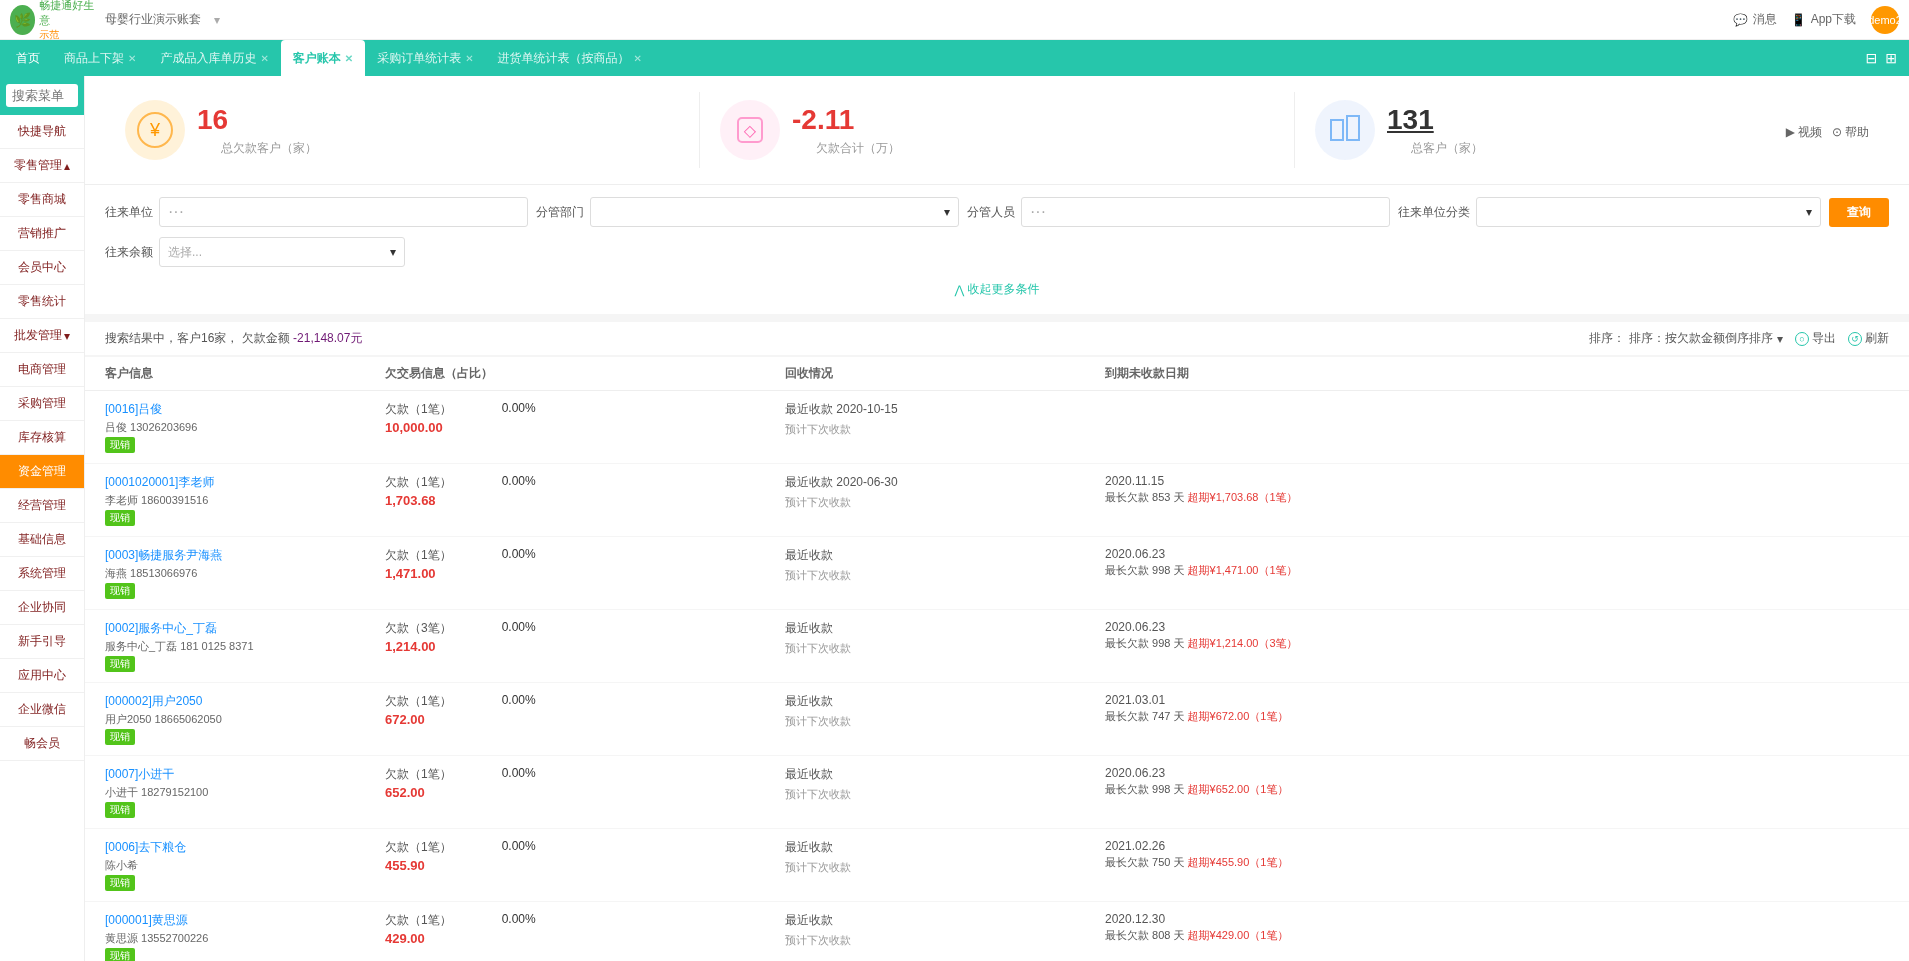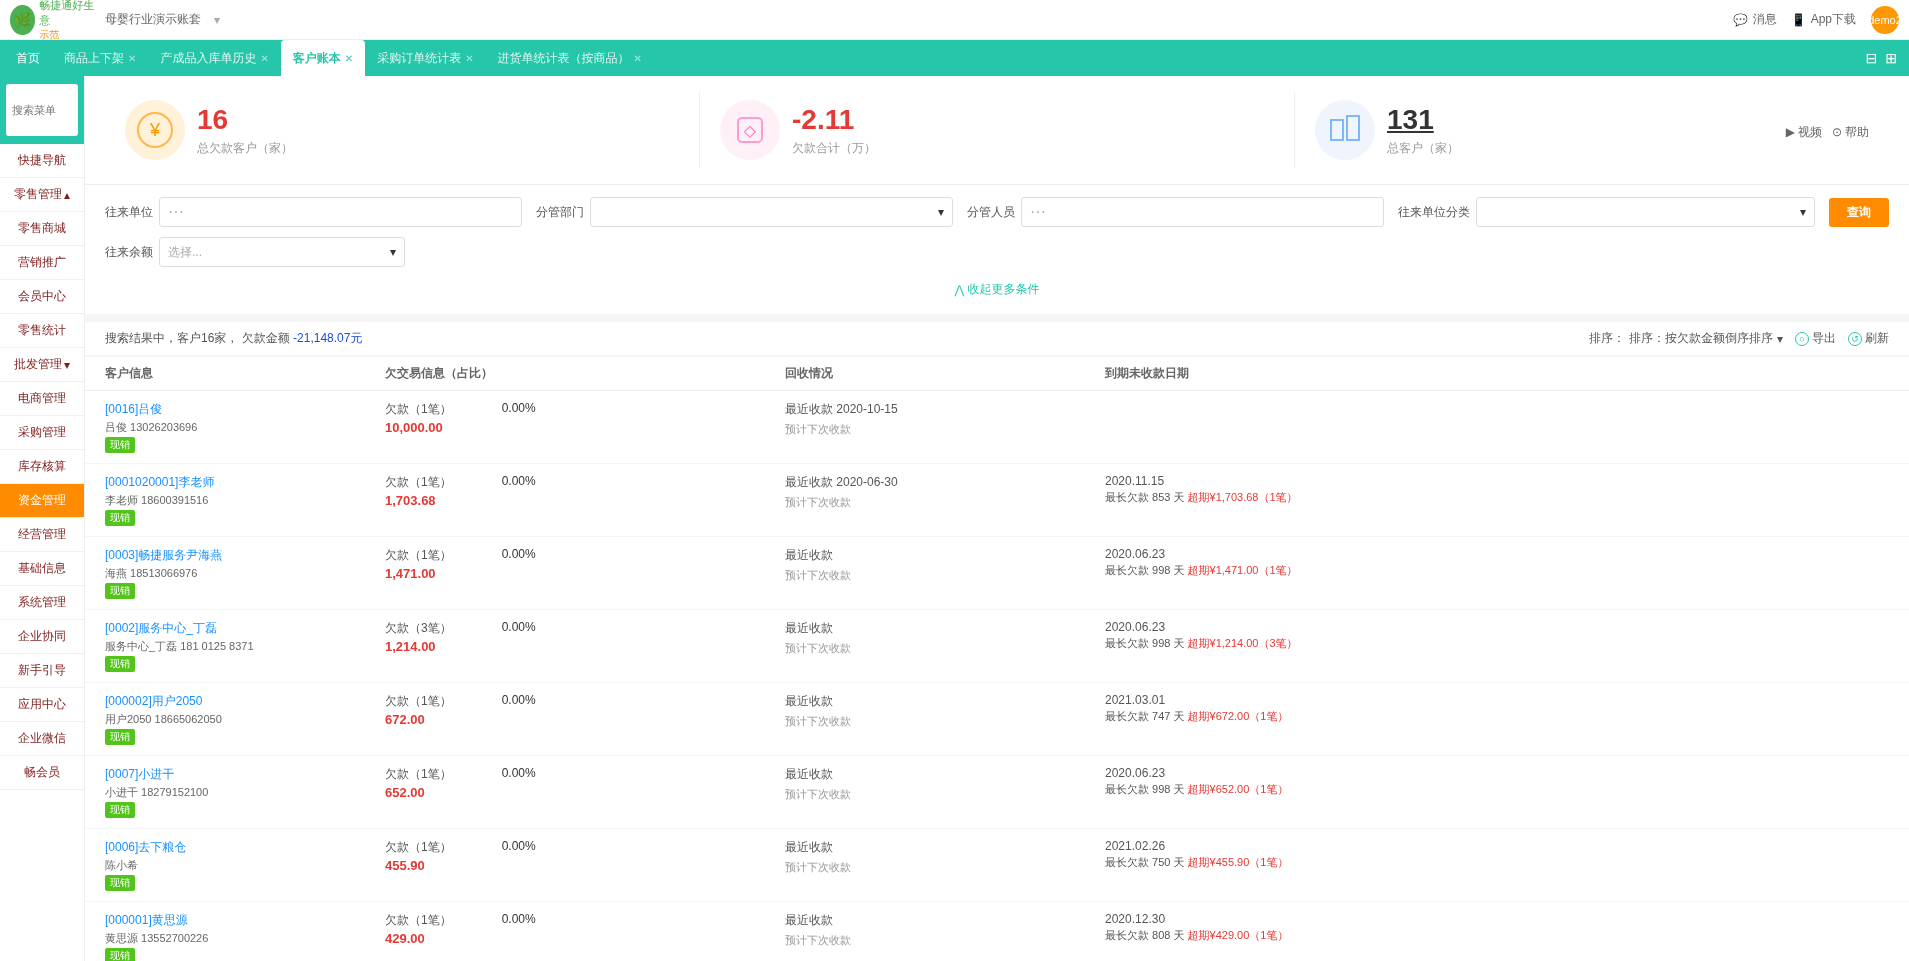--- a/index.html
+++ b/index.html
@@ -42,40 +42,40 @@
     .summary-card { flex: 1; display: flex; align-items: center; gap: 12px; padding: 8px 20px; border-right: 1px solid #eee; }
     .summary-card:last-child { border-right: none; }
     .card-icon { width: 60px; height: 60px; border-radius: 50%; display: flex; align-items: center; justify-content: center; font-size: 24px; }
     .card-icon.orange { background: rgba(255,165,0,0.15); color: #ff8c00; }
     .card-icon.pink { background: rgba(255,105,180,0.1); color: #ff69b4; }
     .card-icon.blue { background: rgba(100,149,237,0.1); color: #6495ed; }
     .card-body { }
     .card-value { font-size: 28px; font-weight: bold; }
     .card-value.red { color: #e53935; }
     .card-value.dark { color: #333; font-weight: bold; text-decoration: underline; }
-    .card-label { font-size: 12px; color: #999; margin-top: 4px; }
+    .card-label { font-size: 12px; color: #999; margin-top: 4px; margin-left: 24px; }
     .card-top-right { margin-left: auto; display: flex; gap: 10px; align-items: flex-start; padding-top: 4px; }
     .card-link { font-size: 12px; color: #666; cursor: pointer; display: flex; align-items: center; gap: 3px; }
 
     
     .filter-area { background: #fff; padding: 12px 20px; margin-bottom: 8px; }
-    .filter-row { display: flex; align-items: center; gap: 14px; margin-bottom: 10px; }
+    .filter-row { display: flex; align-items: center; gap: 8px; margin-bottom: 10px; }
     .filter-item { display: flex; align-items: center; gap: 6px; flex: 1; }
     .filter-label { font-size: 12px; color: #555; white-space: nowrap; }
     .filter-input { flex: 1; height: 30px; border: 1px solid #ddd; border-radius: 3px; padding: 0 8px; font-size: 12px; display: flex; align-items: center; justify-content: space-between; cursor: pointer; background: #fff; }
     .filter-input .dots { color: #aaa; font-size: 16px; }
     .filter-select { flex: 1; height: 30px; border: 1px solid #ddd; border-radius: 3px; padding: 0 8px; font-size: 12px; display: flex; align-items: center; justify-content: space-between; cursor: pointer; background: #fff; }
     .btn-search { background: #ff8c00; color: white; border: none; padding: 6px 18px; border-radius: 3px; font-size: 12px; cursor: pointer; font-weight: bold; }
     .filter-collapse { display: flex; justify-content: center; padding: 4px 0; }
     .collapse-btn { font-size: 12px; color: #26c6ab; cursor: pointer; display: flex; align-items: center; gap: 3px; }
 
     
     .results-bar { background: #fff; padding: 8px 20px; display: flex; align-items: center; justify-content: space-between; margin-bottom: 2px; }
     .results-info { font-size: 12px; color: #555; }
-    .results-info span.highlight { color: #1d4ed8; }
+    .results-info span.highlight { color: #701a75; }
     .results-actions { display: flex; align-items: center; gap: 12px; font-size: 12px; color: #555; }
     .sort-select { display: flex; align-items: center; gap: 4px; cursor: pointer; }
     .action-btn { display: flex; align-items: center; gap: 3px; cursor: pointer; }
     .action-btn .circle-icon { width: 14px; height: 14px; border-radius: 50%; border: 1px solid #26c6ab; color: #26c6ab; display: flex; align-items: center; justify-content: center; font-size: 9px; }
 
     
     .data-table { background: #fff; width: 100%; }
     .table-header { display: grid; grid-template-columns: 280px 400px 320px 1fr; padding: 8px 20px; background: #fff; border-bottom: 1px solid #eee; font-size: 12px; color: #666; font-weight: bold; }
     .table-row { display: grid; grid-template-columns: 280px 400px 320px 1fr; padding: 10px 20px; border-bottom: 1px solid #f5f5f5; background: #fff; }
     
@@ -153,21 +153,21 @@
   <div class="nav-right-btns">
     <span style="font-size:14px;color:white;">⊟</span>
     <span style="font-size:14px;color:white;">⊞</span>
   </div>
 </div>
 
 <div class="layout">
 
   <div class="sidebar">
     <div class="sidebar-search">
-      <input type="text" style="width: 100%; padding: 20px 6px; border: none; border-radius: 3px; font-size: 11px;" placeholder="搜索菜单">
+      <input type="text" style="width: 100%; padding: 4px 6px; border: none; border-radius: 3px; font-size: 13px;" placeholder="搜索菜单">
     </div>
     <div class="sidebar-item"><span>快捷导航</span></div>
     <div class="sidebar-item has-arrow">
         <span>零售管理</span>
         <span>▴</span>
       </div>
     <div class="sidebar-item"><span>零售商城</span></div>
     <div class="sidebar-item"><span>营销推广</span></div>
     <div class="sidebar-item"><span>会员中心</span></div>
     <div class="sidebar-item"><span>零售统计</span></div>

